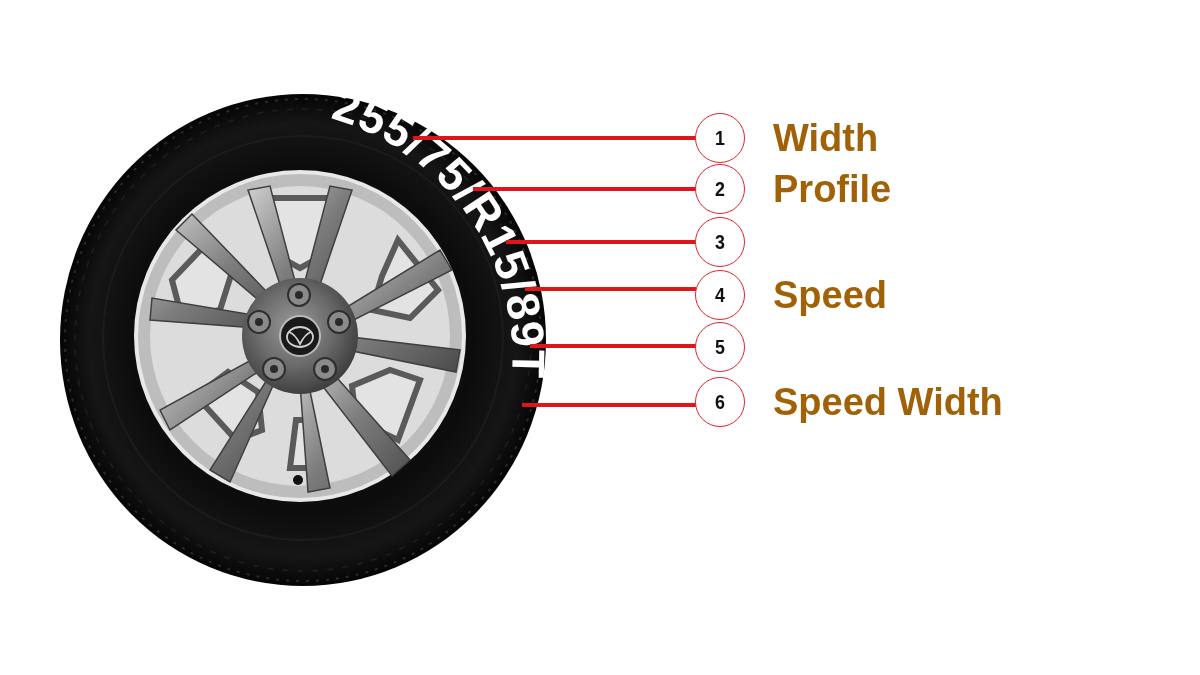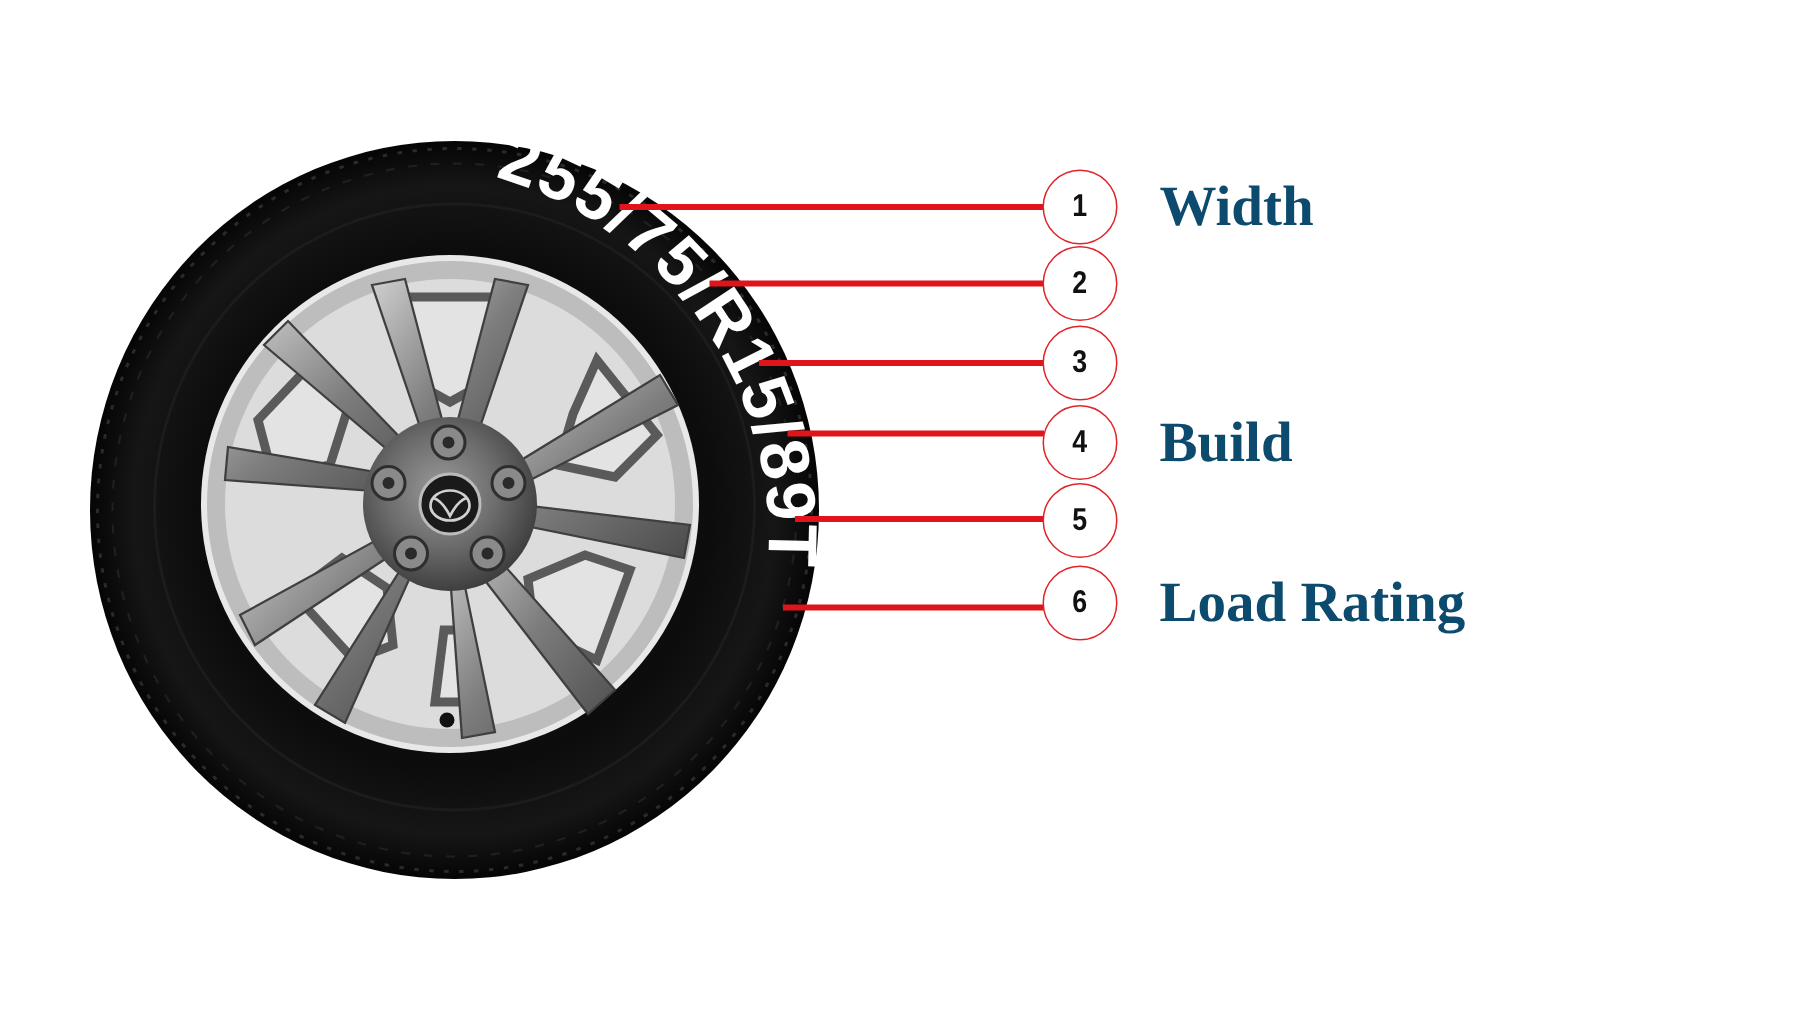--- a/index.html
+++ b/index.html
@@ -2,21 +2,21 @@
 <html><head>
 <meta charset="utf-8">
 <style>
   html, body { margin:0; padding:0; background:#ffffff; }
   body { width:1200px; height:675px; position:relative; overflow:hidden; font-family:"DejaVu Sans", sans-serif; }
   #stage { position:absolute; left:0; top:0; width:1200px; height:675px; }
   svg { position:absolute; left:0; top:0; }
   .label-row { position:absolute; left:695px; height:52px; display:flex; align-items:center; }
   .num-circle { width:50px; height:50px; border:1.5px solid #e0242a; border-radius:50%; box-sizing:border-box; display:flex; align-items:center; justify-content:center; background:#fff; margin-right:28px; }
   .num-circle span { font-family:"Liberation Sans", sans-serif; font-weight:bold; font-size:21px; color:#111; transform:scaleX(0.85); }
-  .label-text { font-family:Liberation Serif, serif; font-weight:bold; font-size:38px; color:#0c4a6e; letter-spacing:0px; white-space:nowrap; }
+  .label-text { font-family:Liberation Sans, sans-serif; font-weight:bold; font-size:38px; color:#a16207; letter-spacing:0px; white-space:nowrap; }
 </style>
 </head>
 <body>
 
 <div id="stage">
 
   <svg width="1200" height="675" viewBox="0 0 1200 675">
     <defs>
       <radialGradient id="tireGrad" cx="50%" cy="50%" r="50%">
         <stop offset="0%" stop-color="#1a1a1a"></stop>
@@ -111,37 +111,38 @@
     <div class="label-row" style="top:112px">
       <div class="num-circle">
           <span>1</span>
         </div>
       <div class="label-text">Width</div>
     </div>
     <div class="label-row" style="top:163px">
       <div class="num-circle">
           <span>2</span>
         </div>
+      <div class="label-text">Profile</div>
     </div>
     <div class="label-row" style="top:216px">
       <div class="num-circle">
           <span>3</span>
         </div>
     </div>
     <div class="label-row" style="top:269px">
       <div class="num-circle">
           <span>4</span>
         </div>
-      <div class="label-text">Build</div>
+      <div class="label-text">Speed</div>
     </div>
     <div class="label-row" style="top:321px">
       <div class="num-circle">
           <span>5</span>
         </div>
     </div>
     <div class="label-row" style="top:376px">
       <div class="num-circle">
           <span>6</span>
         </div>
-      <div class="label-text">Load Rating</div>
+      <div class="label-text">Speed Width</div>
     </div>
   </div>
 </div>
 
 </body></html>

